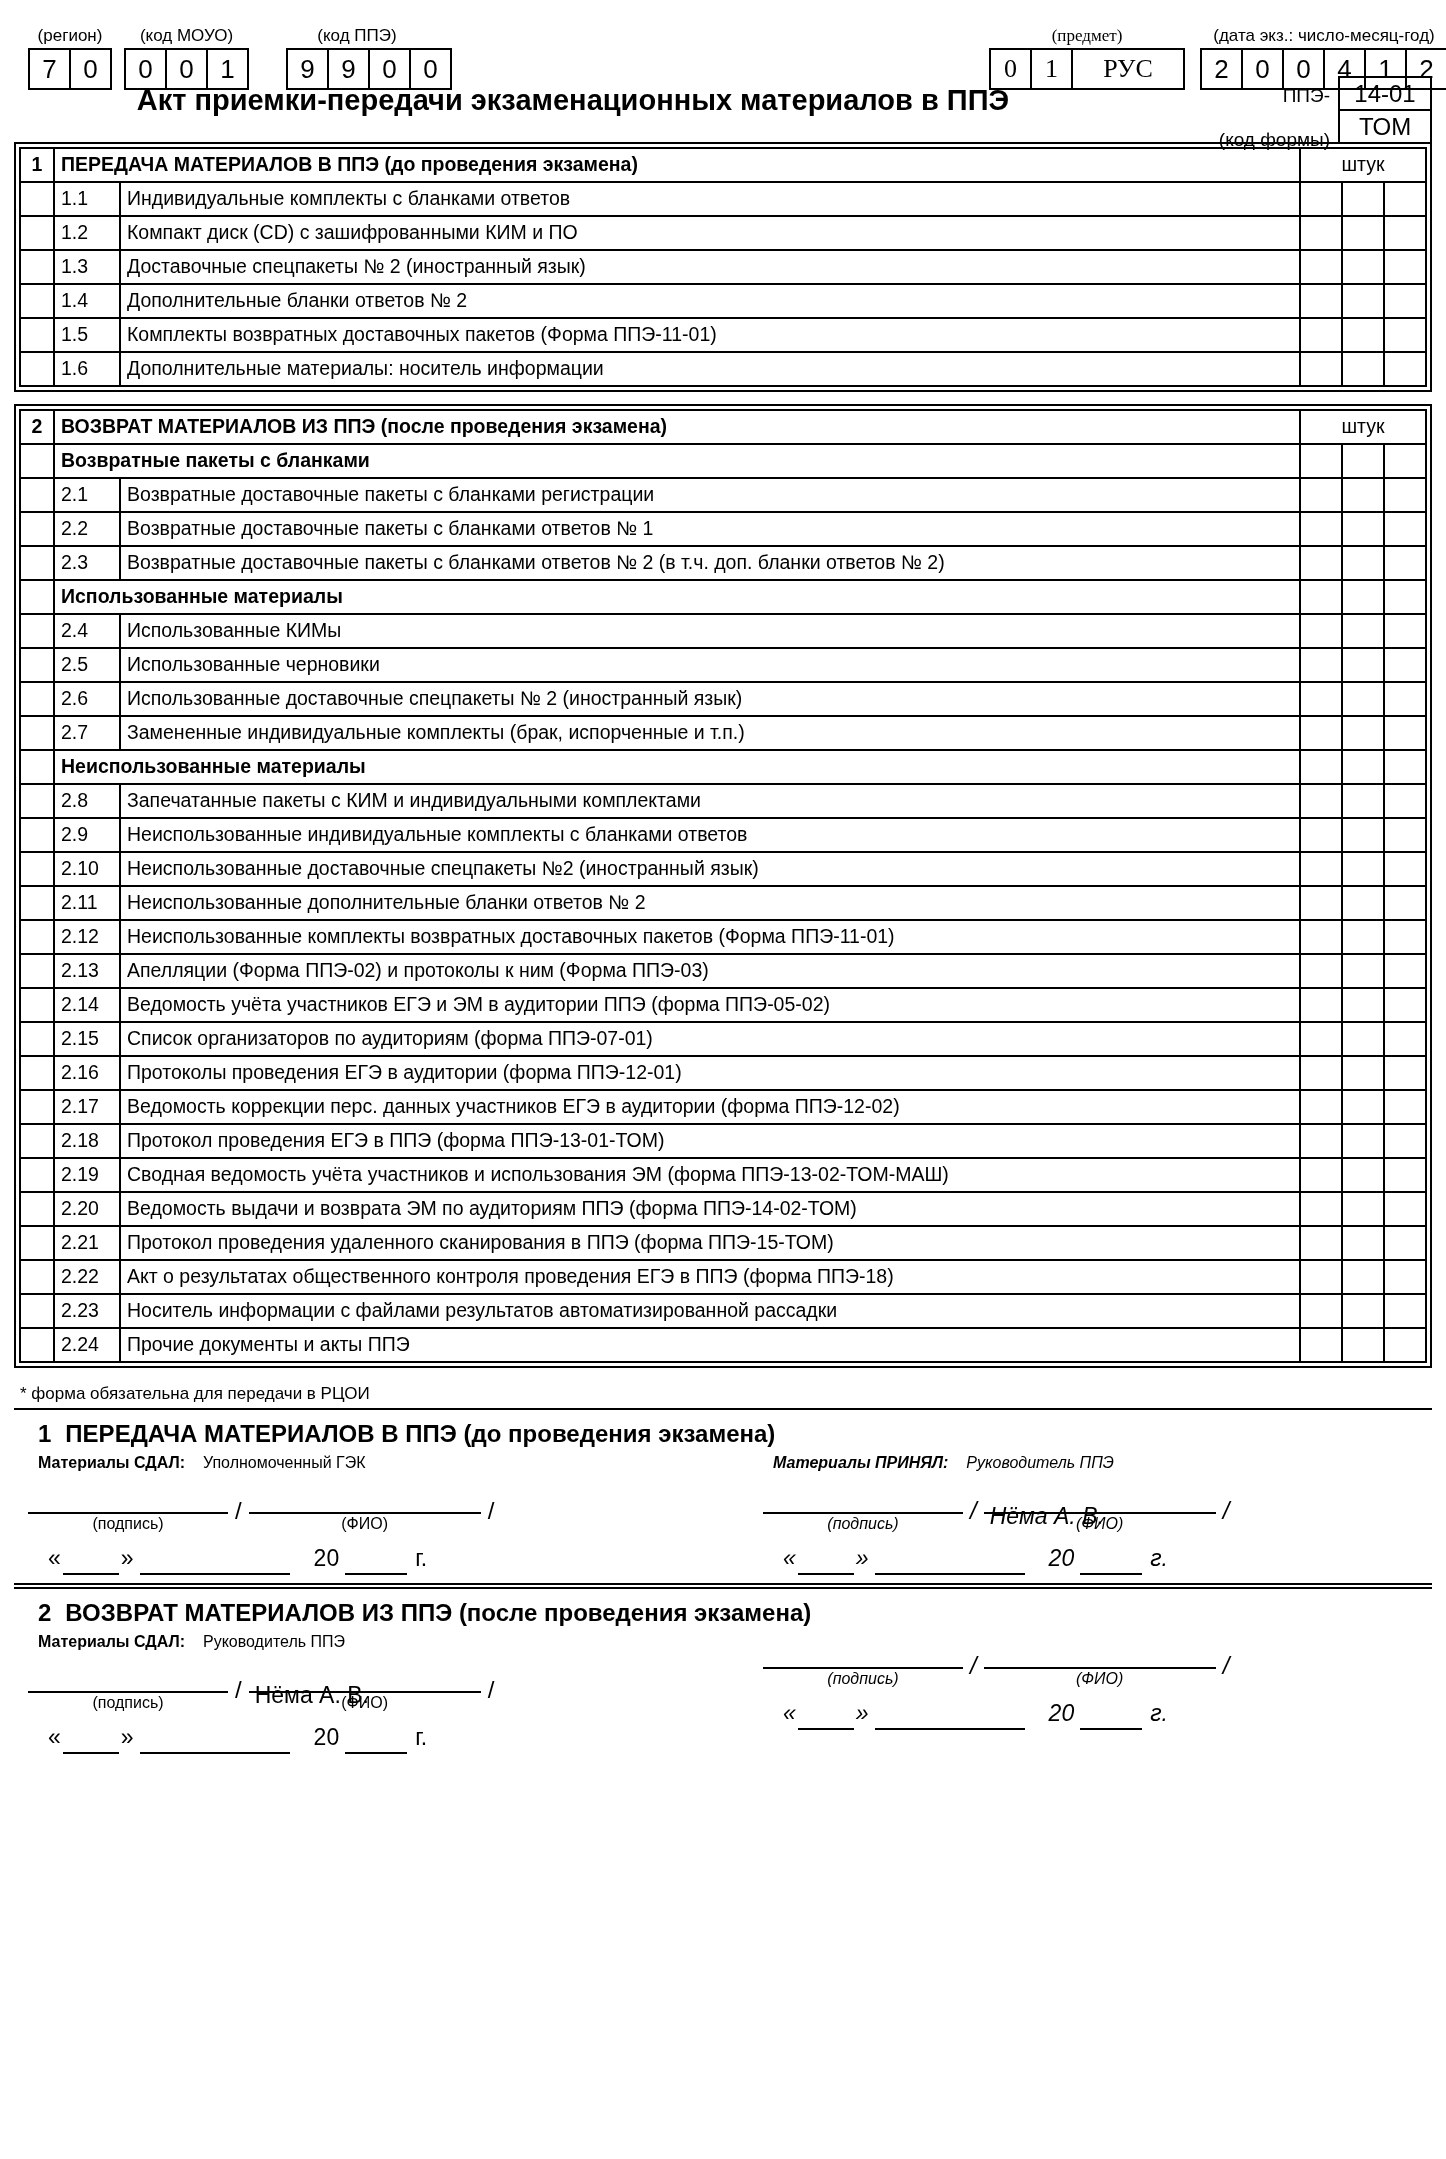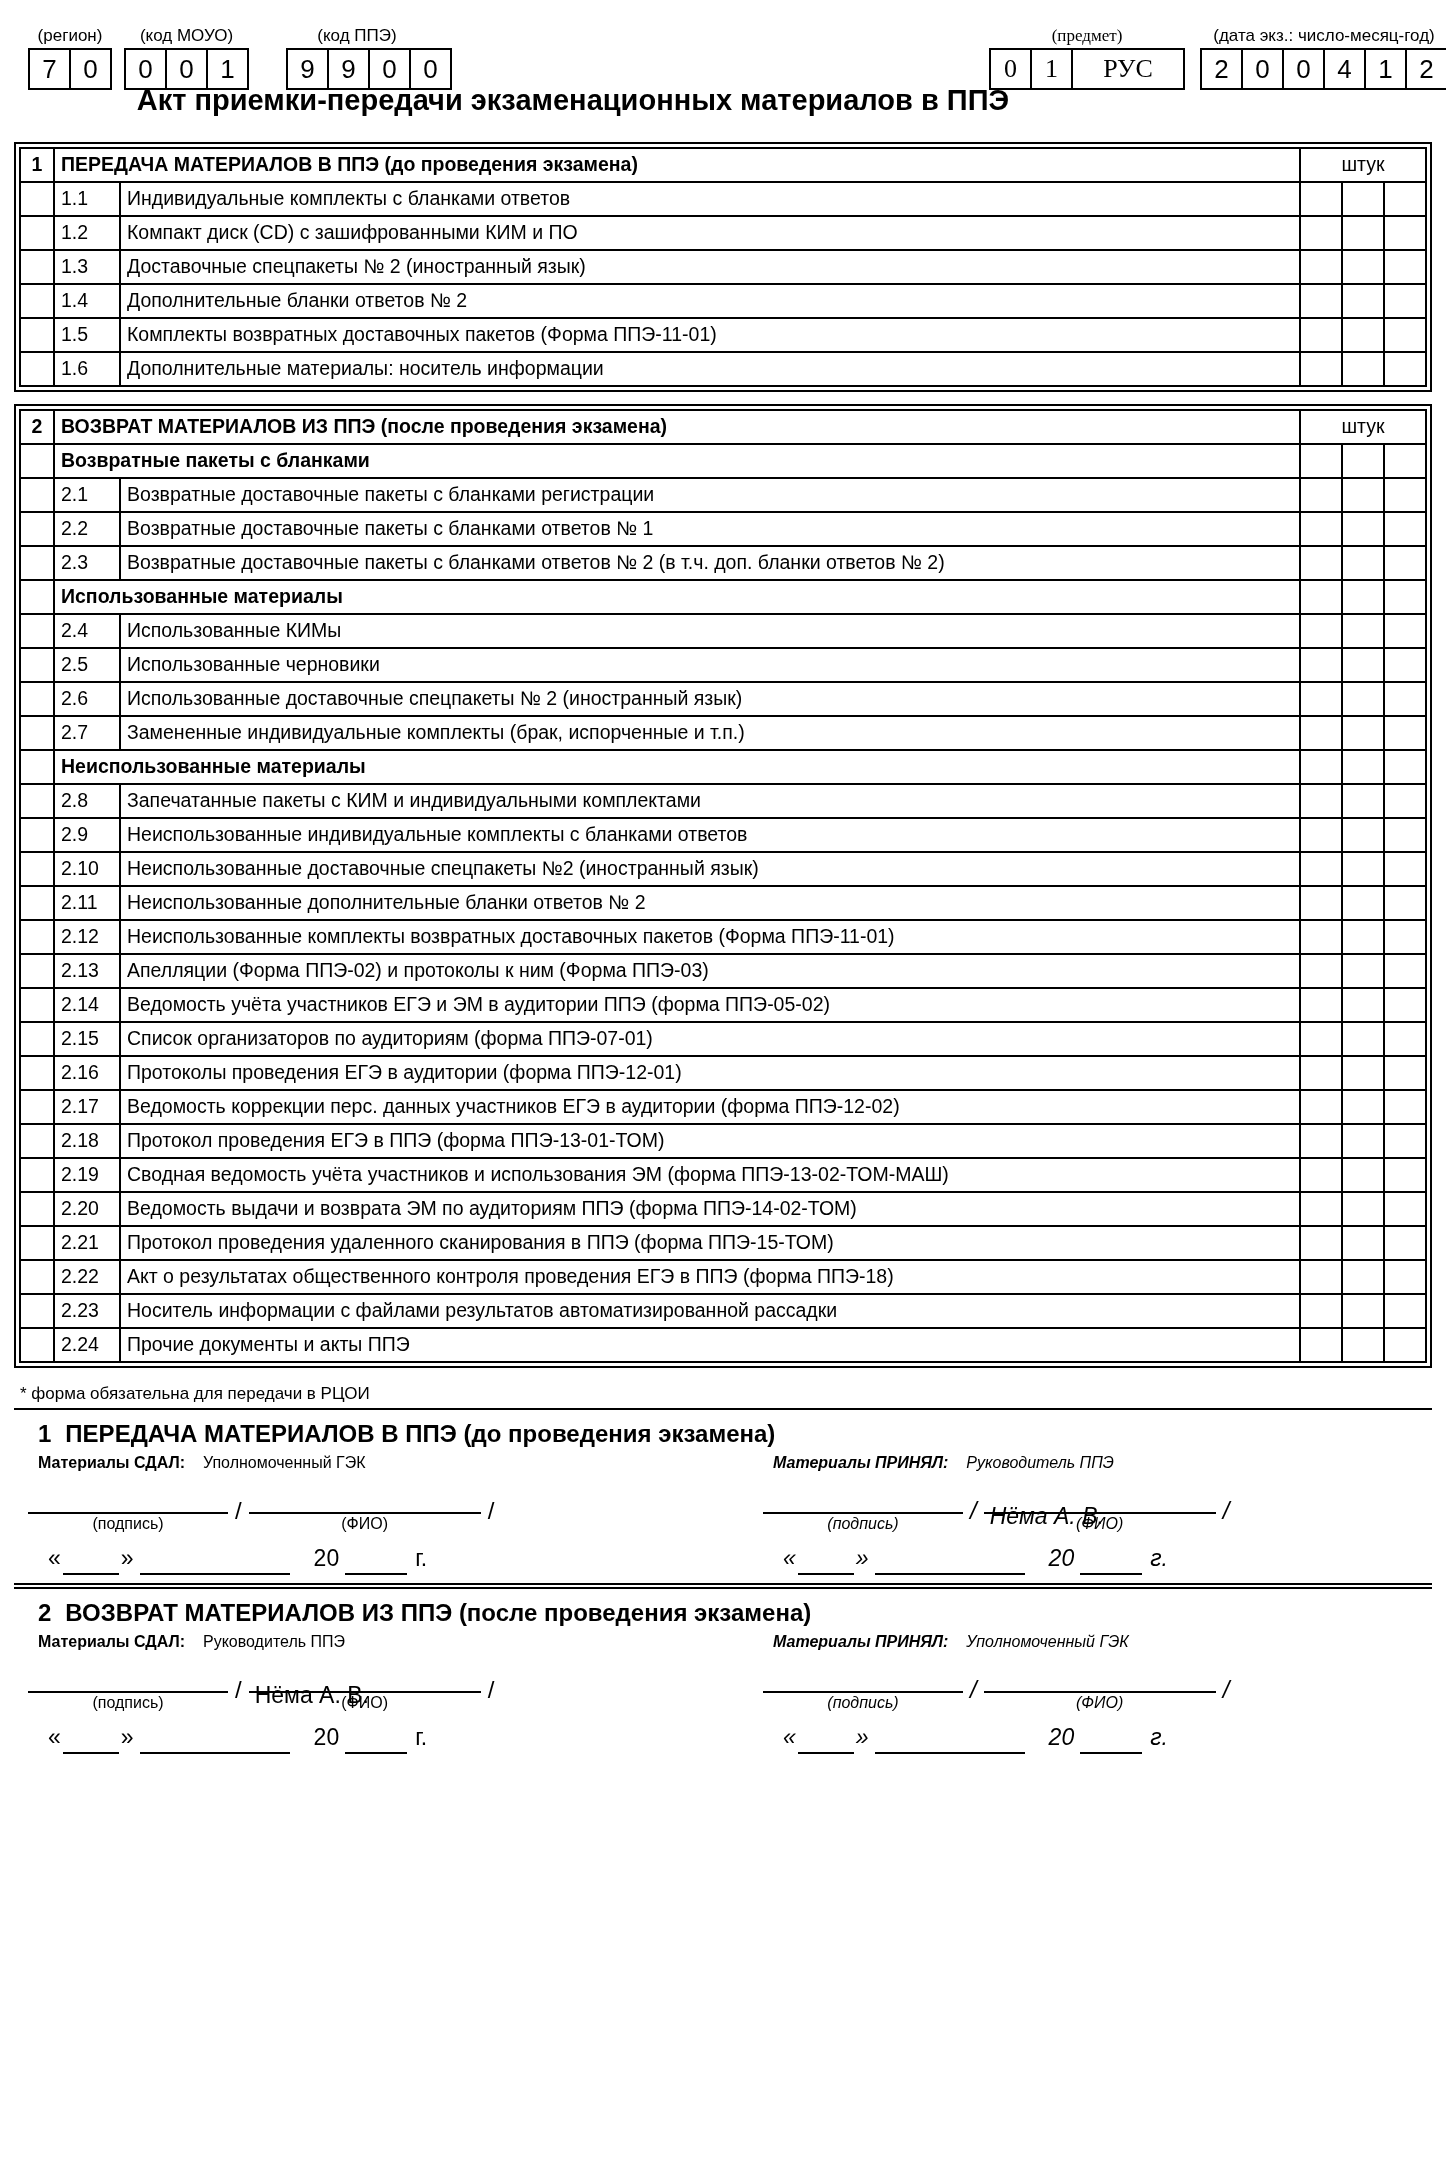--- a/index.html
+++ b/index.html
@@ -168,20 +168,30 @@
         <div class="c w-cell">0</div>
         <div class="c w-cell">4</div>
         <div class="c w-cell">1</div>
         <div class="c w-cell">2</div>
       </div>
     </div>
   </div>
 
   <div class="titlerow">
     <div class="maintitle">Акт приемки-передачи экзаменационных материалов в ППЭ</div>
+    <div class="formbox">
+      <div class="formlabels">
+        <div>ППЭ-</div>
+        <div>(код формы)</div>
+      </div>
+      <div class="formcells">
+        <div>14-01</div>
+        <div>ТОМ</div>
+      </div>
+    </div>
   </div>
 
   <div class="outer">
     <table class="form">
       <colgroup>
         <col style="width:34px">
           <col style="width:66px">
           <col>
         <col style="width:42px">
           <col style="width:42px">
@@ -577,23 +587,20 @@
           <span class="d1"></span>
           <span class="q2">»</span>
           <span class="d2"></span>
           <span class="yy">20</span>
           <span class="d3"></span>
           <span class="gg">г.</span>
         </div>
       </div>
 
       <div class="sigcol right">
-        <div class="roleline">
-          <b>Материалы ПРИНЯЛ:</b><span class="rolename">Уполномоченный ГЭК</span>
-        </div>
         <div class="lines">
           <div class="lineunit sign-w">
             <div class="ln"></div>
             <div class="cap">(подпись)</div>
           </div>
           <div class="slash">/</div>
           <div class="lineunit fio-w">
             <div class="fio-val"></div>
             <div class="ln"></div>
             <div class="cap">(ФИО)</div>

